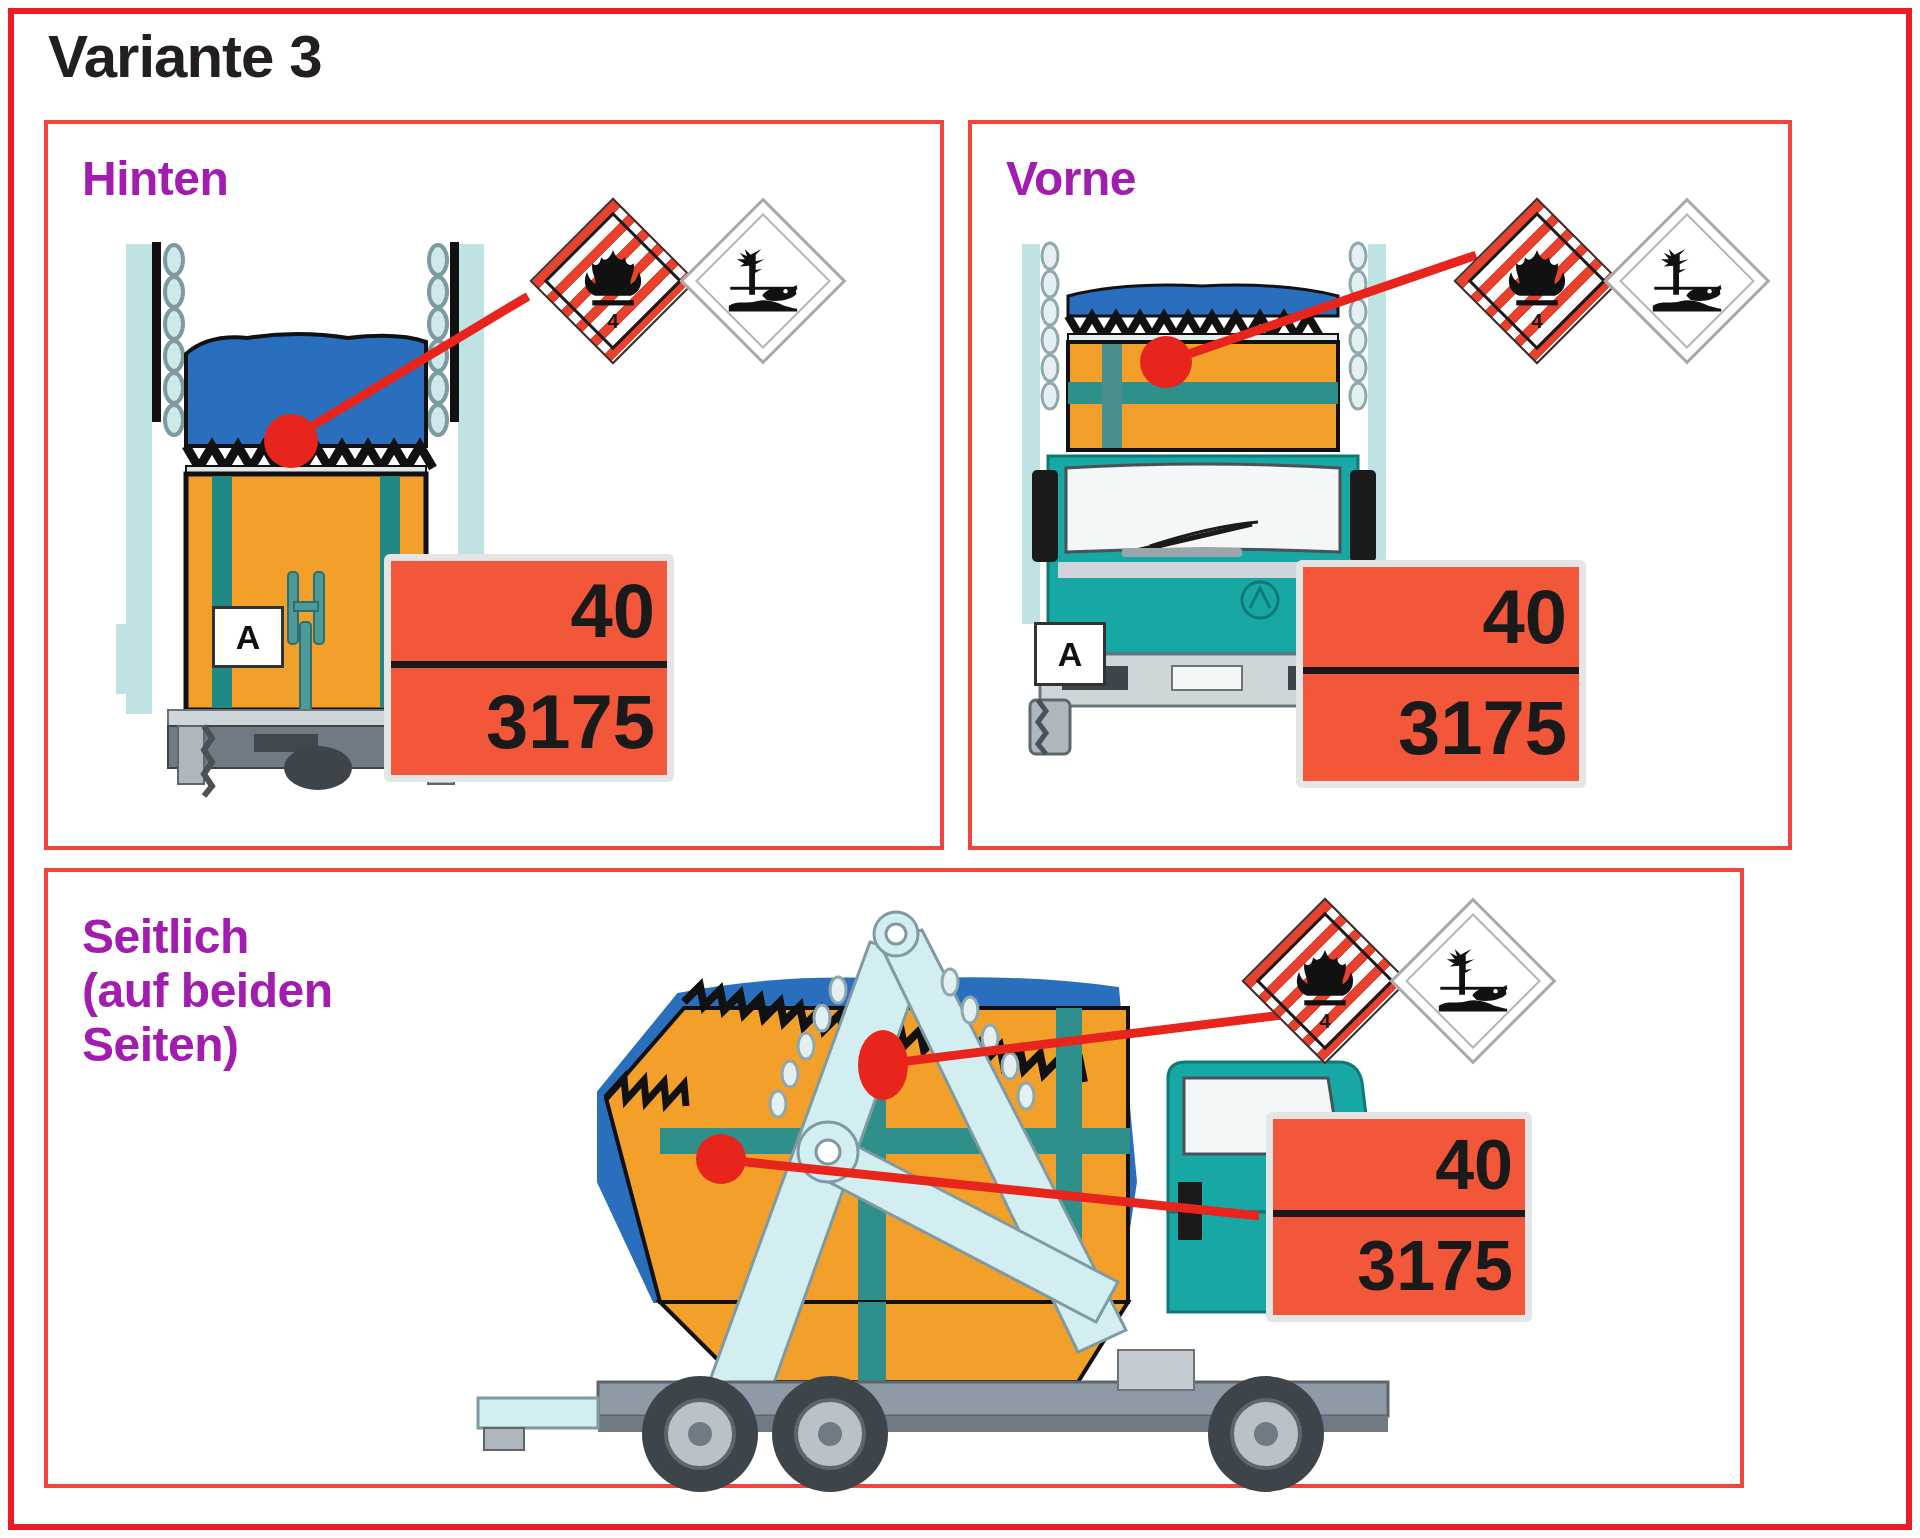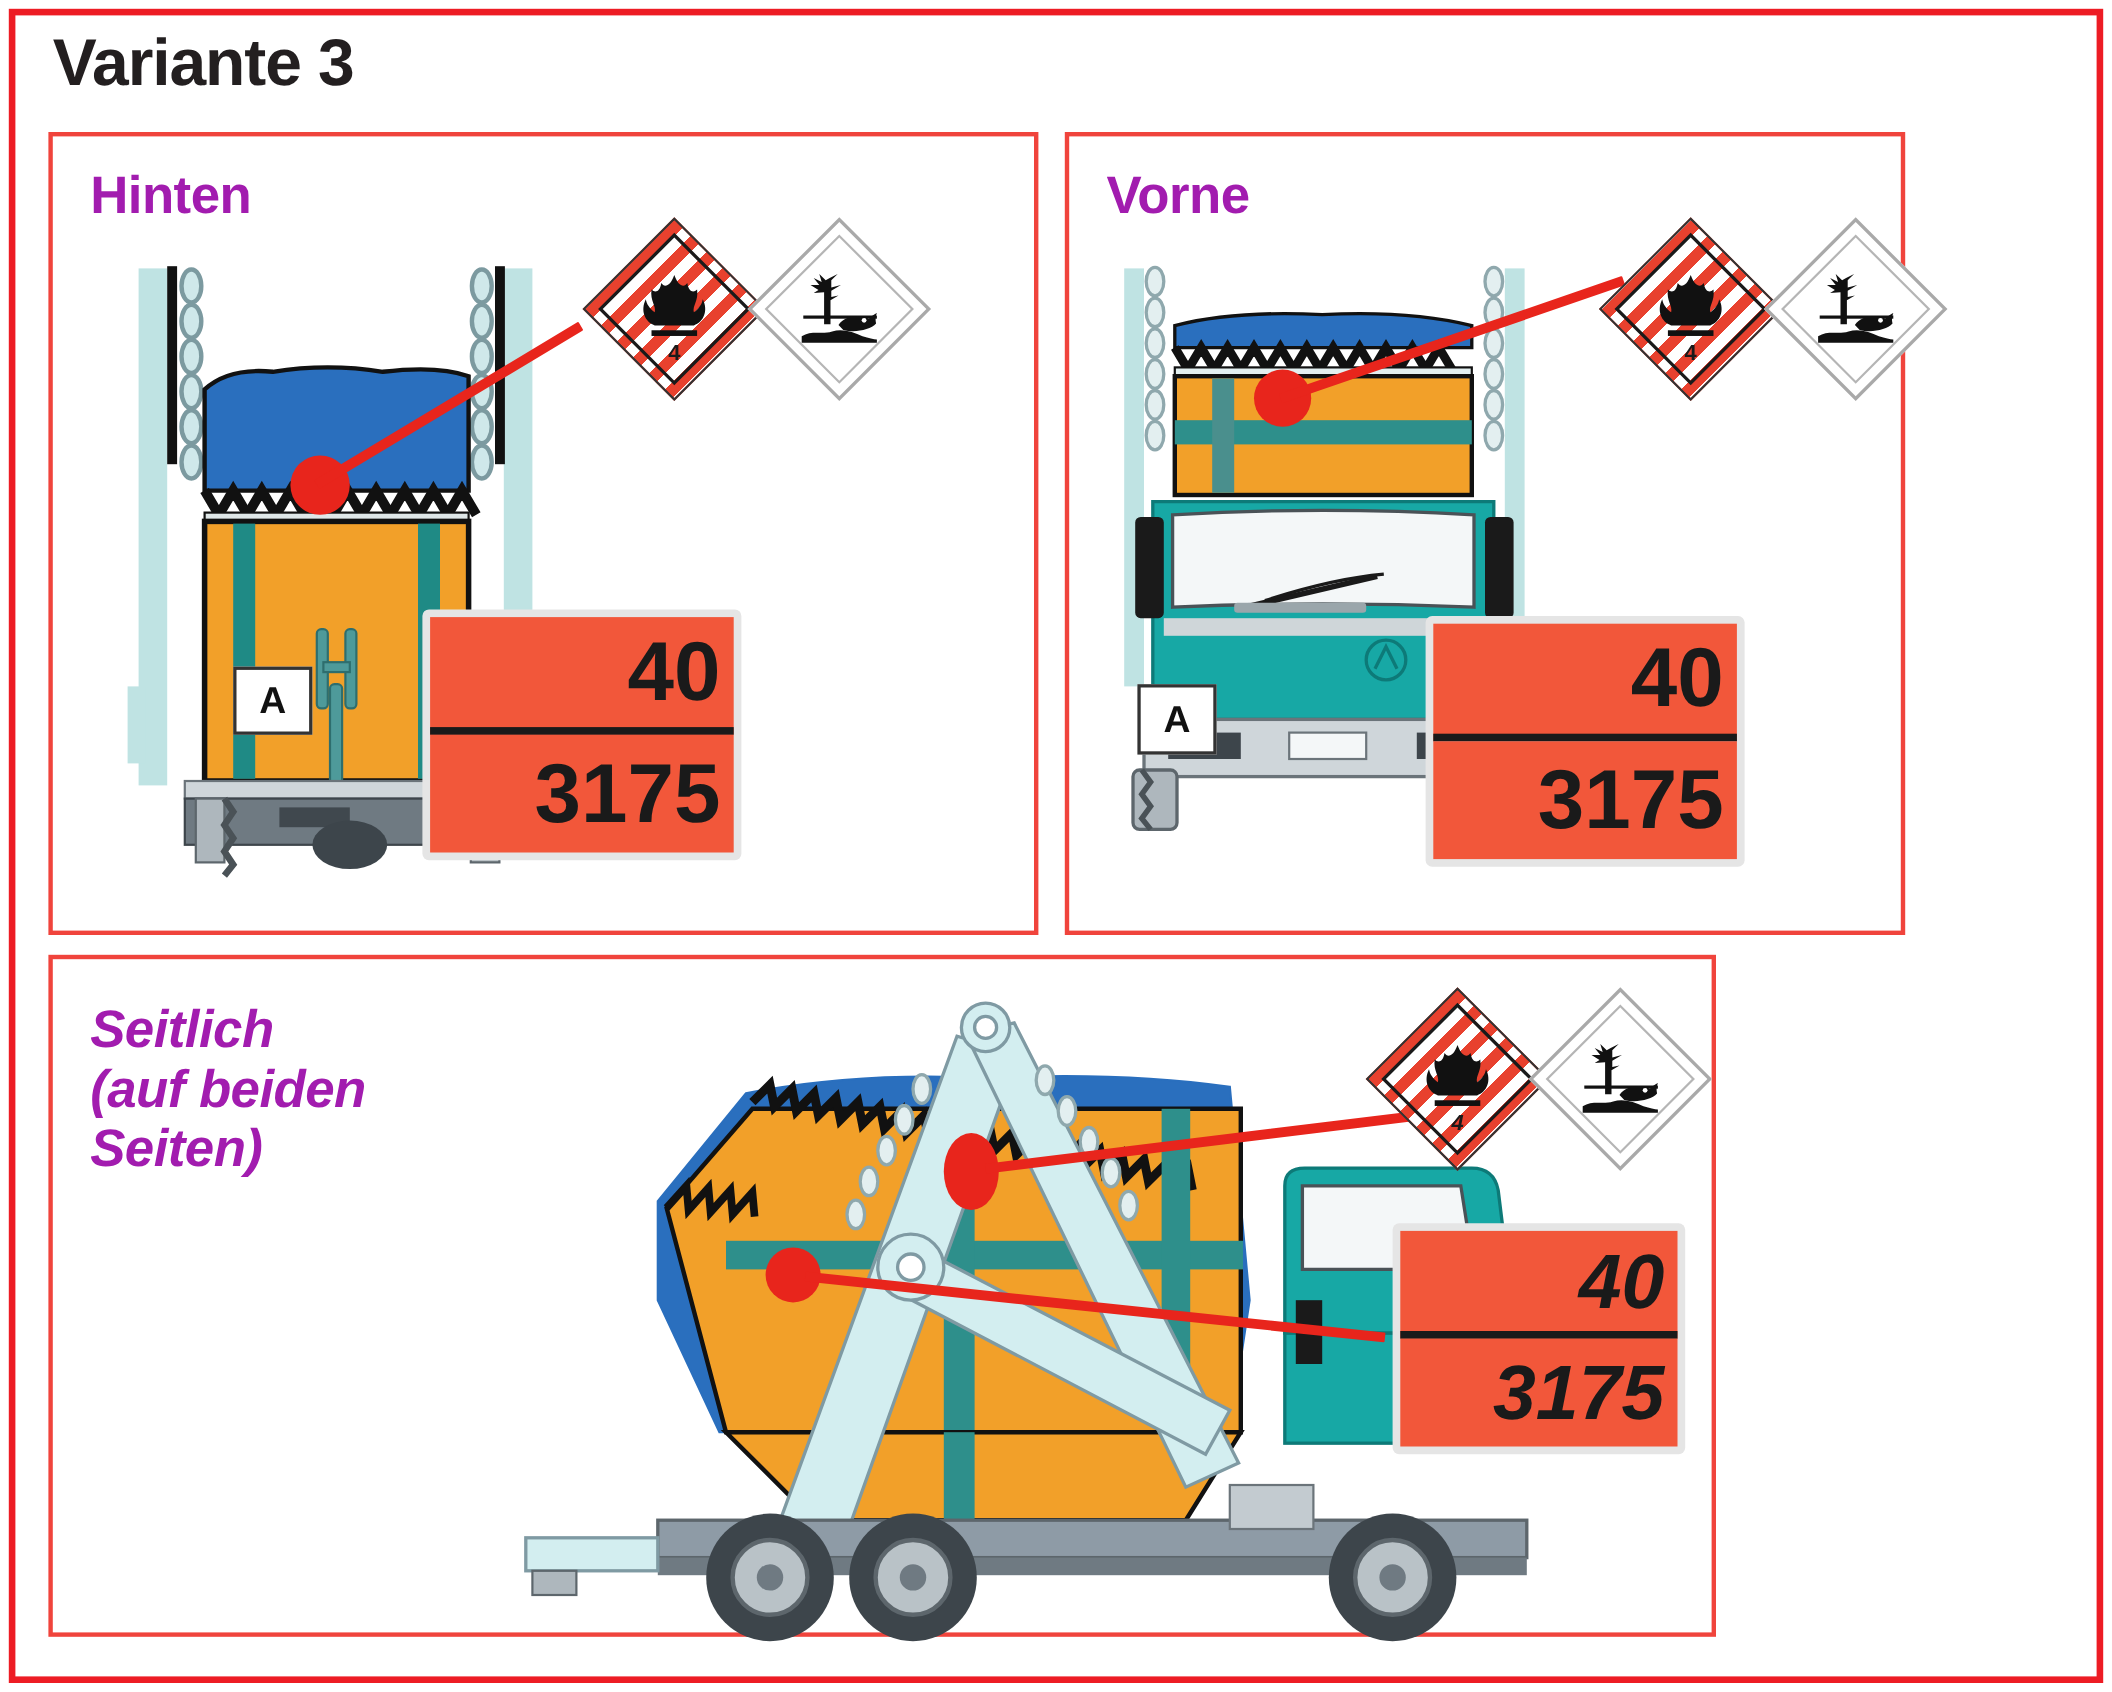--- a/index.html
+++ b/index.html
@@ -5,22 +5,22 @@
   html,body{margin:0;padding:0;background:#ffffff;}
   body{width:1920px;height:1538px;font-family:"Liberation Sans",sans-serif;overflow:hidden;}
 
   .page{position:absolute;inset:0;background:#fff;}
   .outer-frame{position:absolute;left:8px;top:8px;width:1904px;height:1522px;border:6px solid #ed1c24;box-sizing:border-box;}
 
   .variant-title{position:absolute;left:48px;top:22px;font-size:60px;font-weight:bold;color:#231f20;letter-spacing:-1px;}
 
   .panel{position:absolute;border:4px solid #f0443c;box-sizing:border-box;background:#fff;}
   .panel-rear{left:44px;top:120px;width:900px;height:730px;}
-  .panel-front{left:968px;top:120px;width:764px;height:730px;}
-  .panel-side{left:44px;top:868px;width:1516px;height:620px;font-style:italic;}
+  .panel-front{left:968px;top:120px;width:824px;height:730px;}
+  .panel-side{left:44px;top:868px;width:1700px;height:620px;}
 
   .panel-label{position:absolute;font-size:48px;font-weight:bold;color:#a21caf;line-height:1.12;letter-spacing:-0.5px;}
   .lbl-rear{left:34px;top:28px;}
   .lbl-front{left:34px;top:28px;}
   .lbl-side{left:34px;top:38px;}
 
   
   .kemler{position:absolute;background:#e5e5e5;border-radius:6px;padding:7px;box-sizing:border-box;}
   .kemler .k-row{background:#f2573a;color:#1a1a1a;font-weight:bold;text-align:right;
       box-sizing:border-box;display:flex;align-items:center;justify-content:flex-end;}

